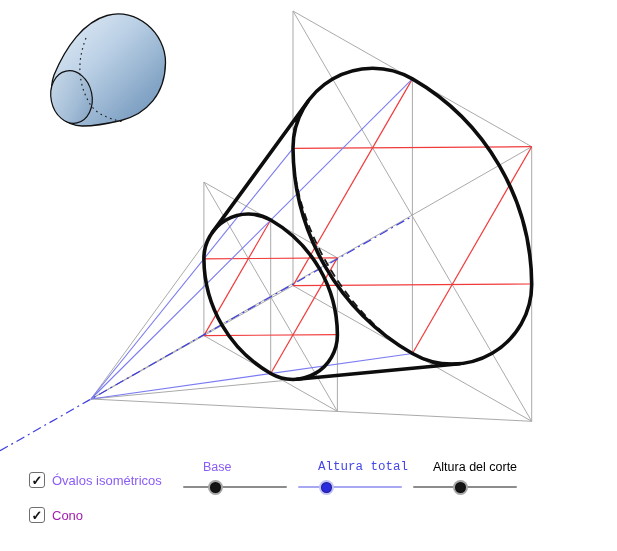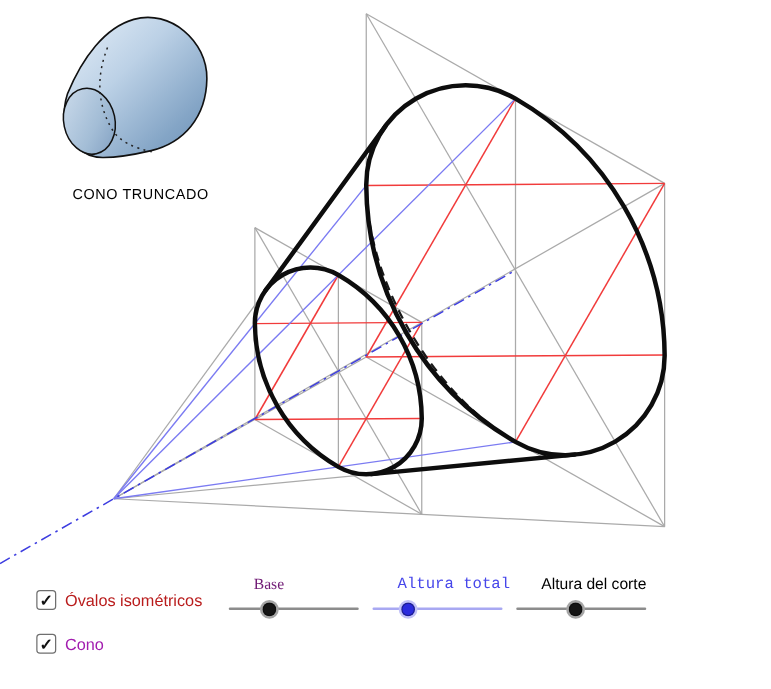--- a/index.html
+++ b/index.html
@@ -90,34 +90,33 @@
     <path class="oval" d="M 293,148.3 A 79.6 79.6 0 0 1 412.4,78.9 A 238.7 238.7 0 0 1 531.7,284 A 79.6 79.6 0 0 1 412.4,353.5 A 238.7 238.7 0 0 1 293,148.3 Z"></path>
     <path class="oval" d="M 203.9,258.9 A 44.5 44.5 0 0 1 270.7,220 A 133.4 133.4 0 0 1 337.4,334.7 A 44.5 44.5 0 0 1 270.7,373.5 A 133.4 133.4 0 0 1 203.9,258.9 Z"></path>
 
     <g>
       <path fill="url(#gcone)" stroke="#111" stroke-width="1.3" d="M 54,75 C 66,46 84,22 107,15.5 C 136,7 166,33 165.5,63 C 165,94 147,114 121,120.5 C 106,124 92,126 83,126 C 66,126.5 53,113 51.5,96 C 51,88 52,81 54,75 Z"></path>
       <ellipse id="cone-opening" fill="url(#gopen)" stroke="#111" stroke-width="1.2" cx="71.5" cy="97" rx="20.5" ry="26.5" transform="rotate(-12 71.5 97)"></ellipse>
       <path class="clip-dotted" d="M 86,38 Q 72,74 90,104 Q 98,117 124,122"></path>
     </g>
   </svg>
 
-  <div id="cono-label">CONO TRUNCADO</div>
 
   <div id="checkboxes">
       <div class="cb-row" style="left: 29px; top: 472px;">
         <div class="cb-box">✓</div>
-        <span class="cb-label" style="color: #b91c1c;">Óvalos isométricos</span>
+        <span class="cb-label" style="color: #8b5cf6;">Óvalos isométricos</span>
       </div>
       <div class="cb-row" style="left: 29px; top: 507px;">
         <div class="cb-box">✓</div>
         <span class="cb-label" style="color: #a21caf;">Cono</span>
       </div>
     </div>
   <div id="sliders">
-      <div class="slider-label" style="left: 203px; top: 460px; color: #701a75; font-family: Liberation Serif, serif;">Base</div>
+      <div class="slider-label" style="left: 203px; top: 460px; color: #8b5cf6;">Base</div>
       <div class="slider-track" style="left: 183px; top: 486px; width: 104px; background: rgb(140, 140, 140);"></div>
       <div class="slider-knob" style="left: 207.5px; top: 479.5px; background: rgb(165, 165, 165);">
         <div class="dot" style="background: rgb(21, 21, 21); border: 1px solid rgba(0, 0, 0, 0.333);"></div>
       </div>
       <div class="slider-label" style="left: 318px; top: 460px; color: rgb(70, 70, 234); font-family: Liberation Mono, monospace;">Altura total</div>
       <div class="slider-track" style="left: 298px; top: 486px; width: 104px; background: rgb(168, 168, 242);"></div>
       <div class="slider-knob" style="left: 318.5px; top: 479.5px; background: rgb(194, 194, 248);">
         <div class="dot" style="background: rgb(43, 43, 221); border: 1px solid rgba(0, 0, 0, 0.333);"></div>
       </div>
       <div class="slider-label" style="left: 433px; top: 460px; color: rgb(0, 0, 0); text-align: center;">Altura del corte</div>

